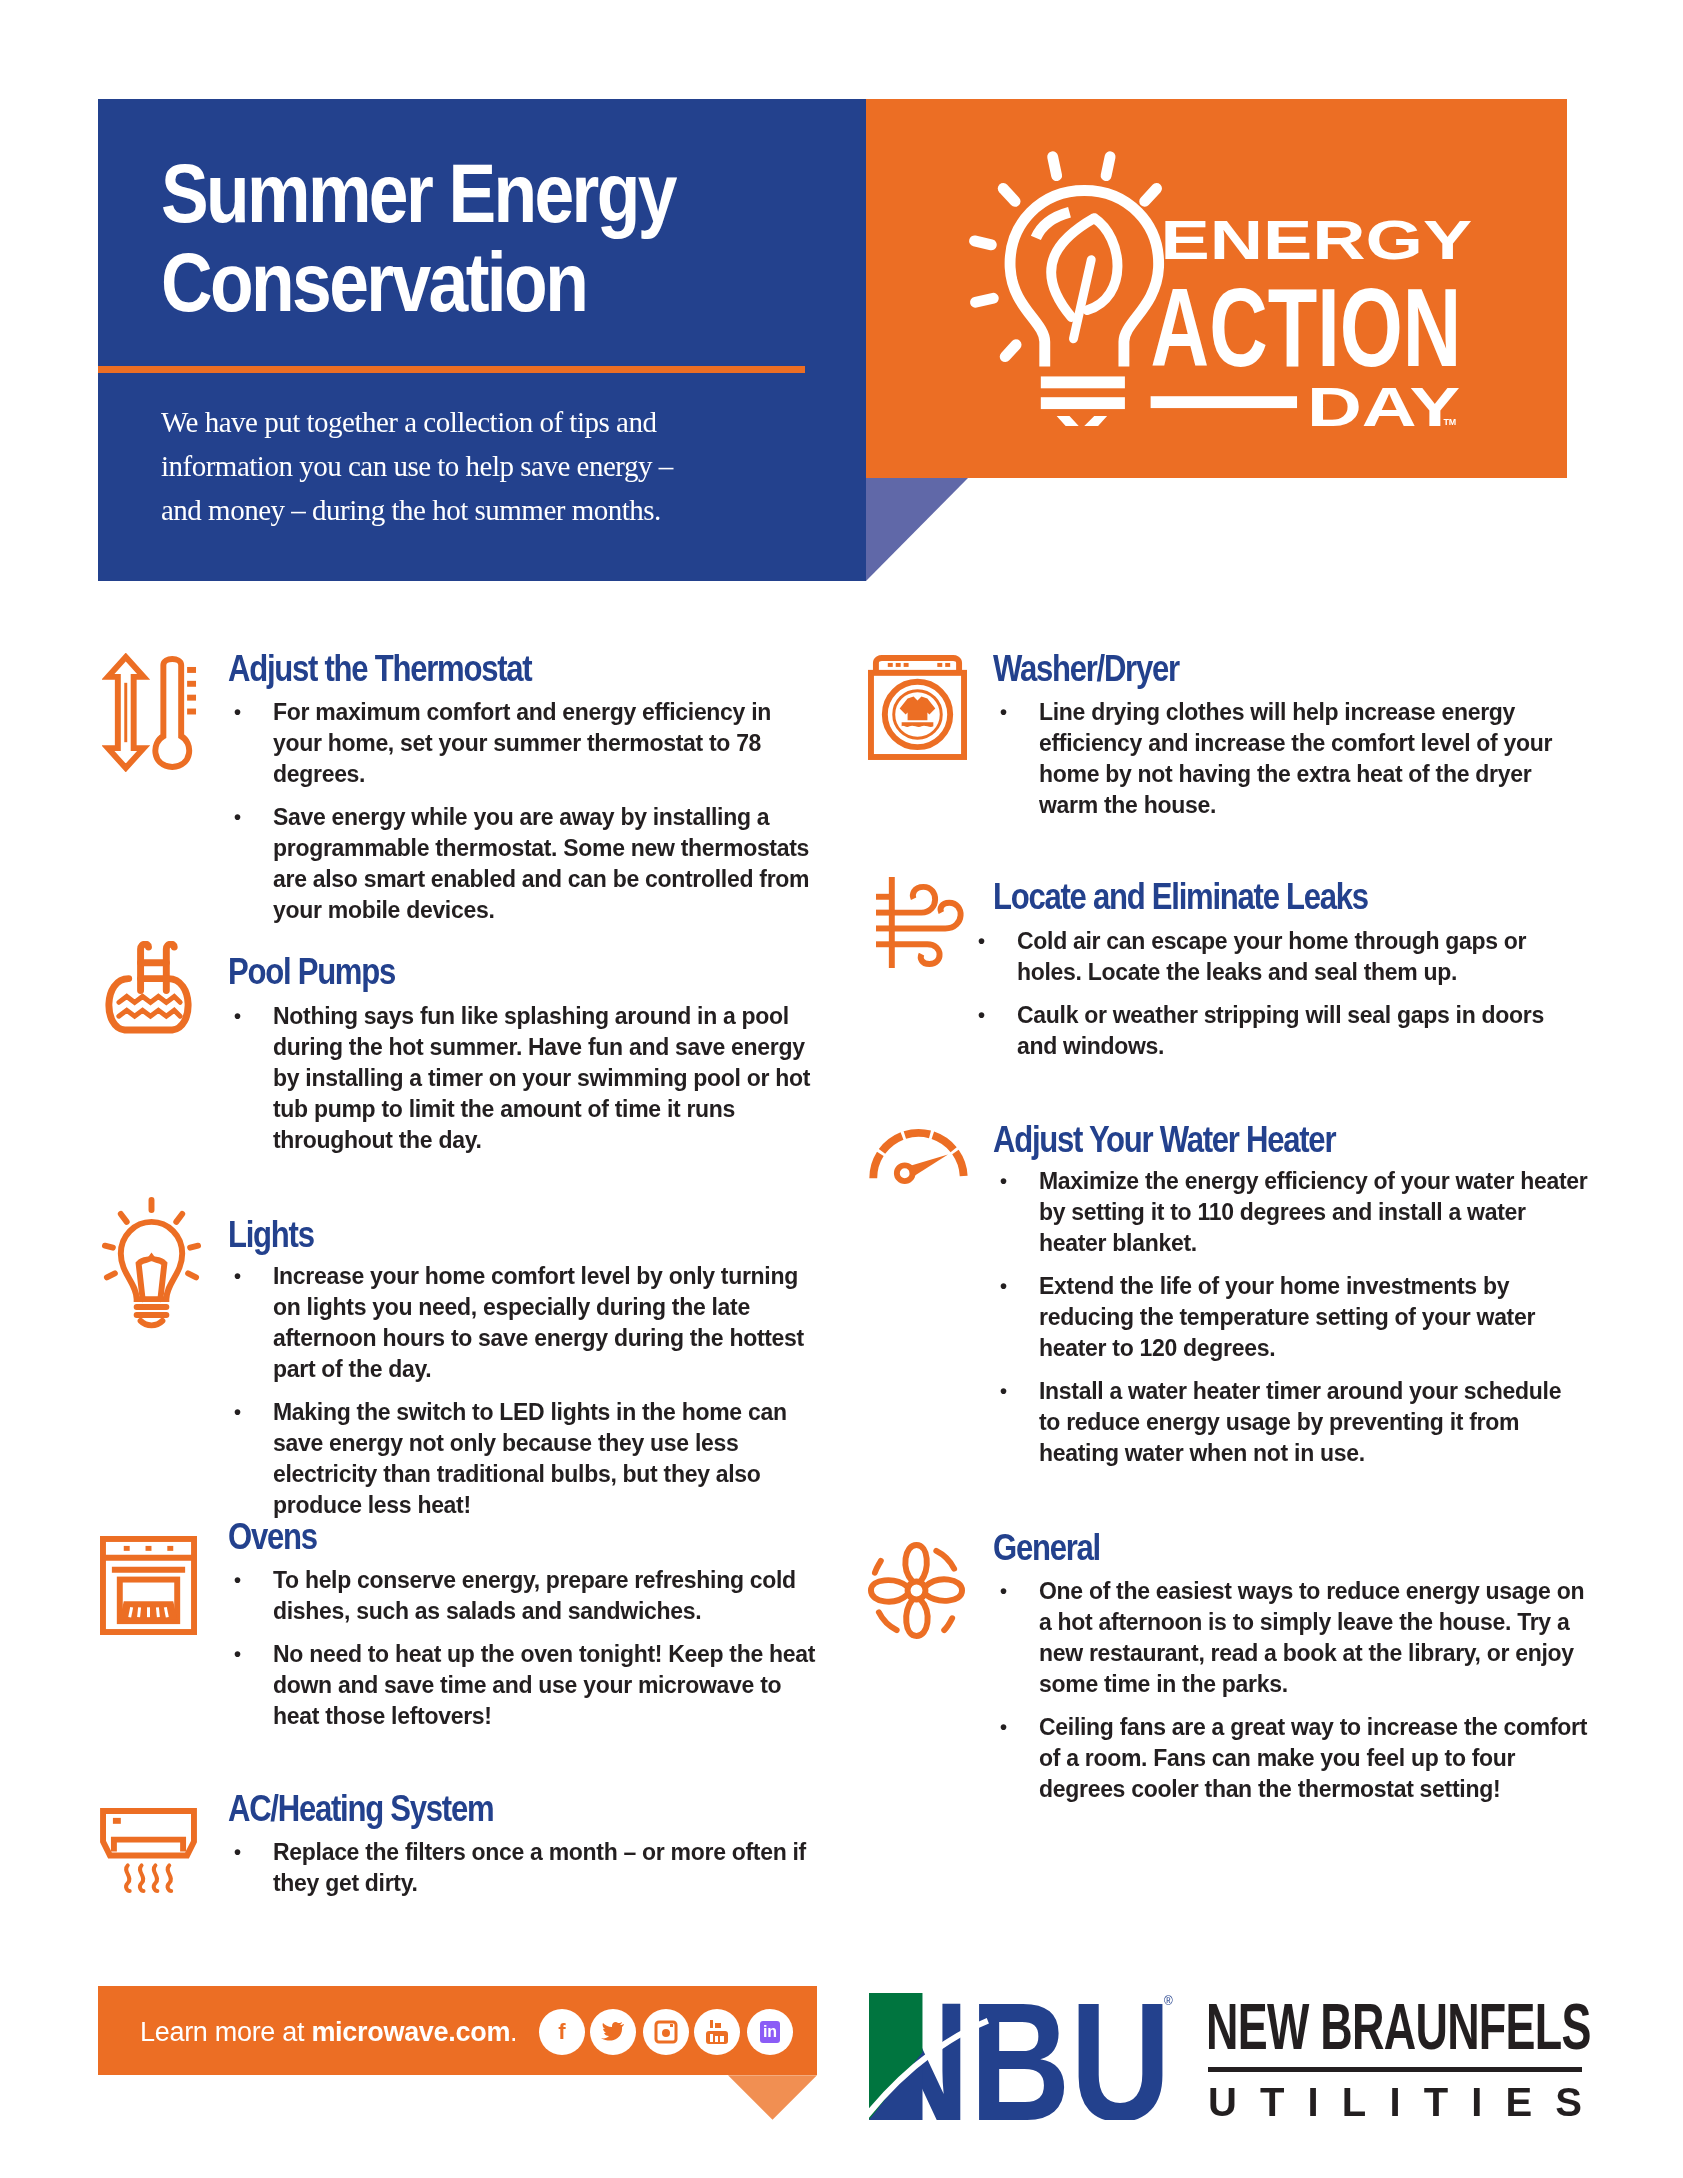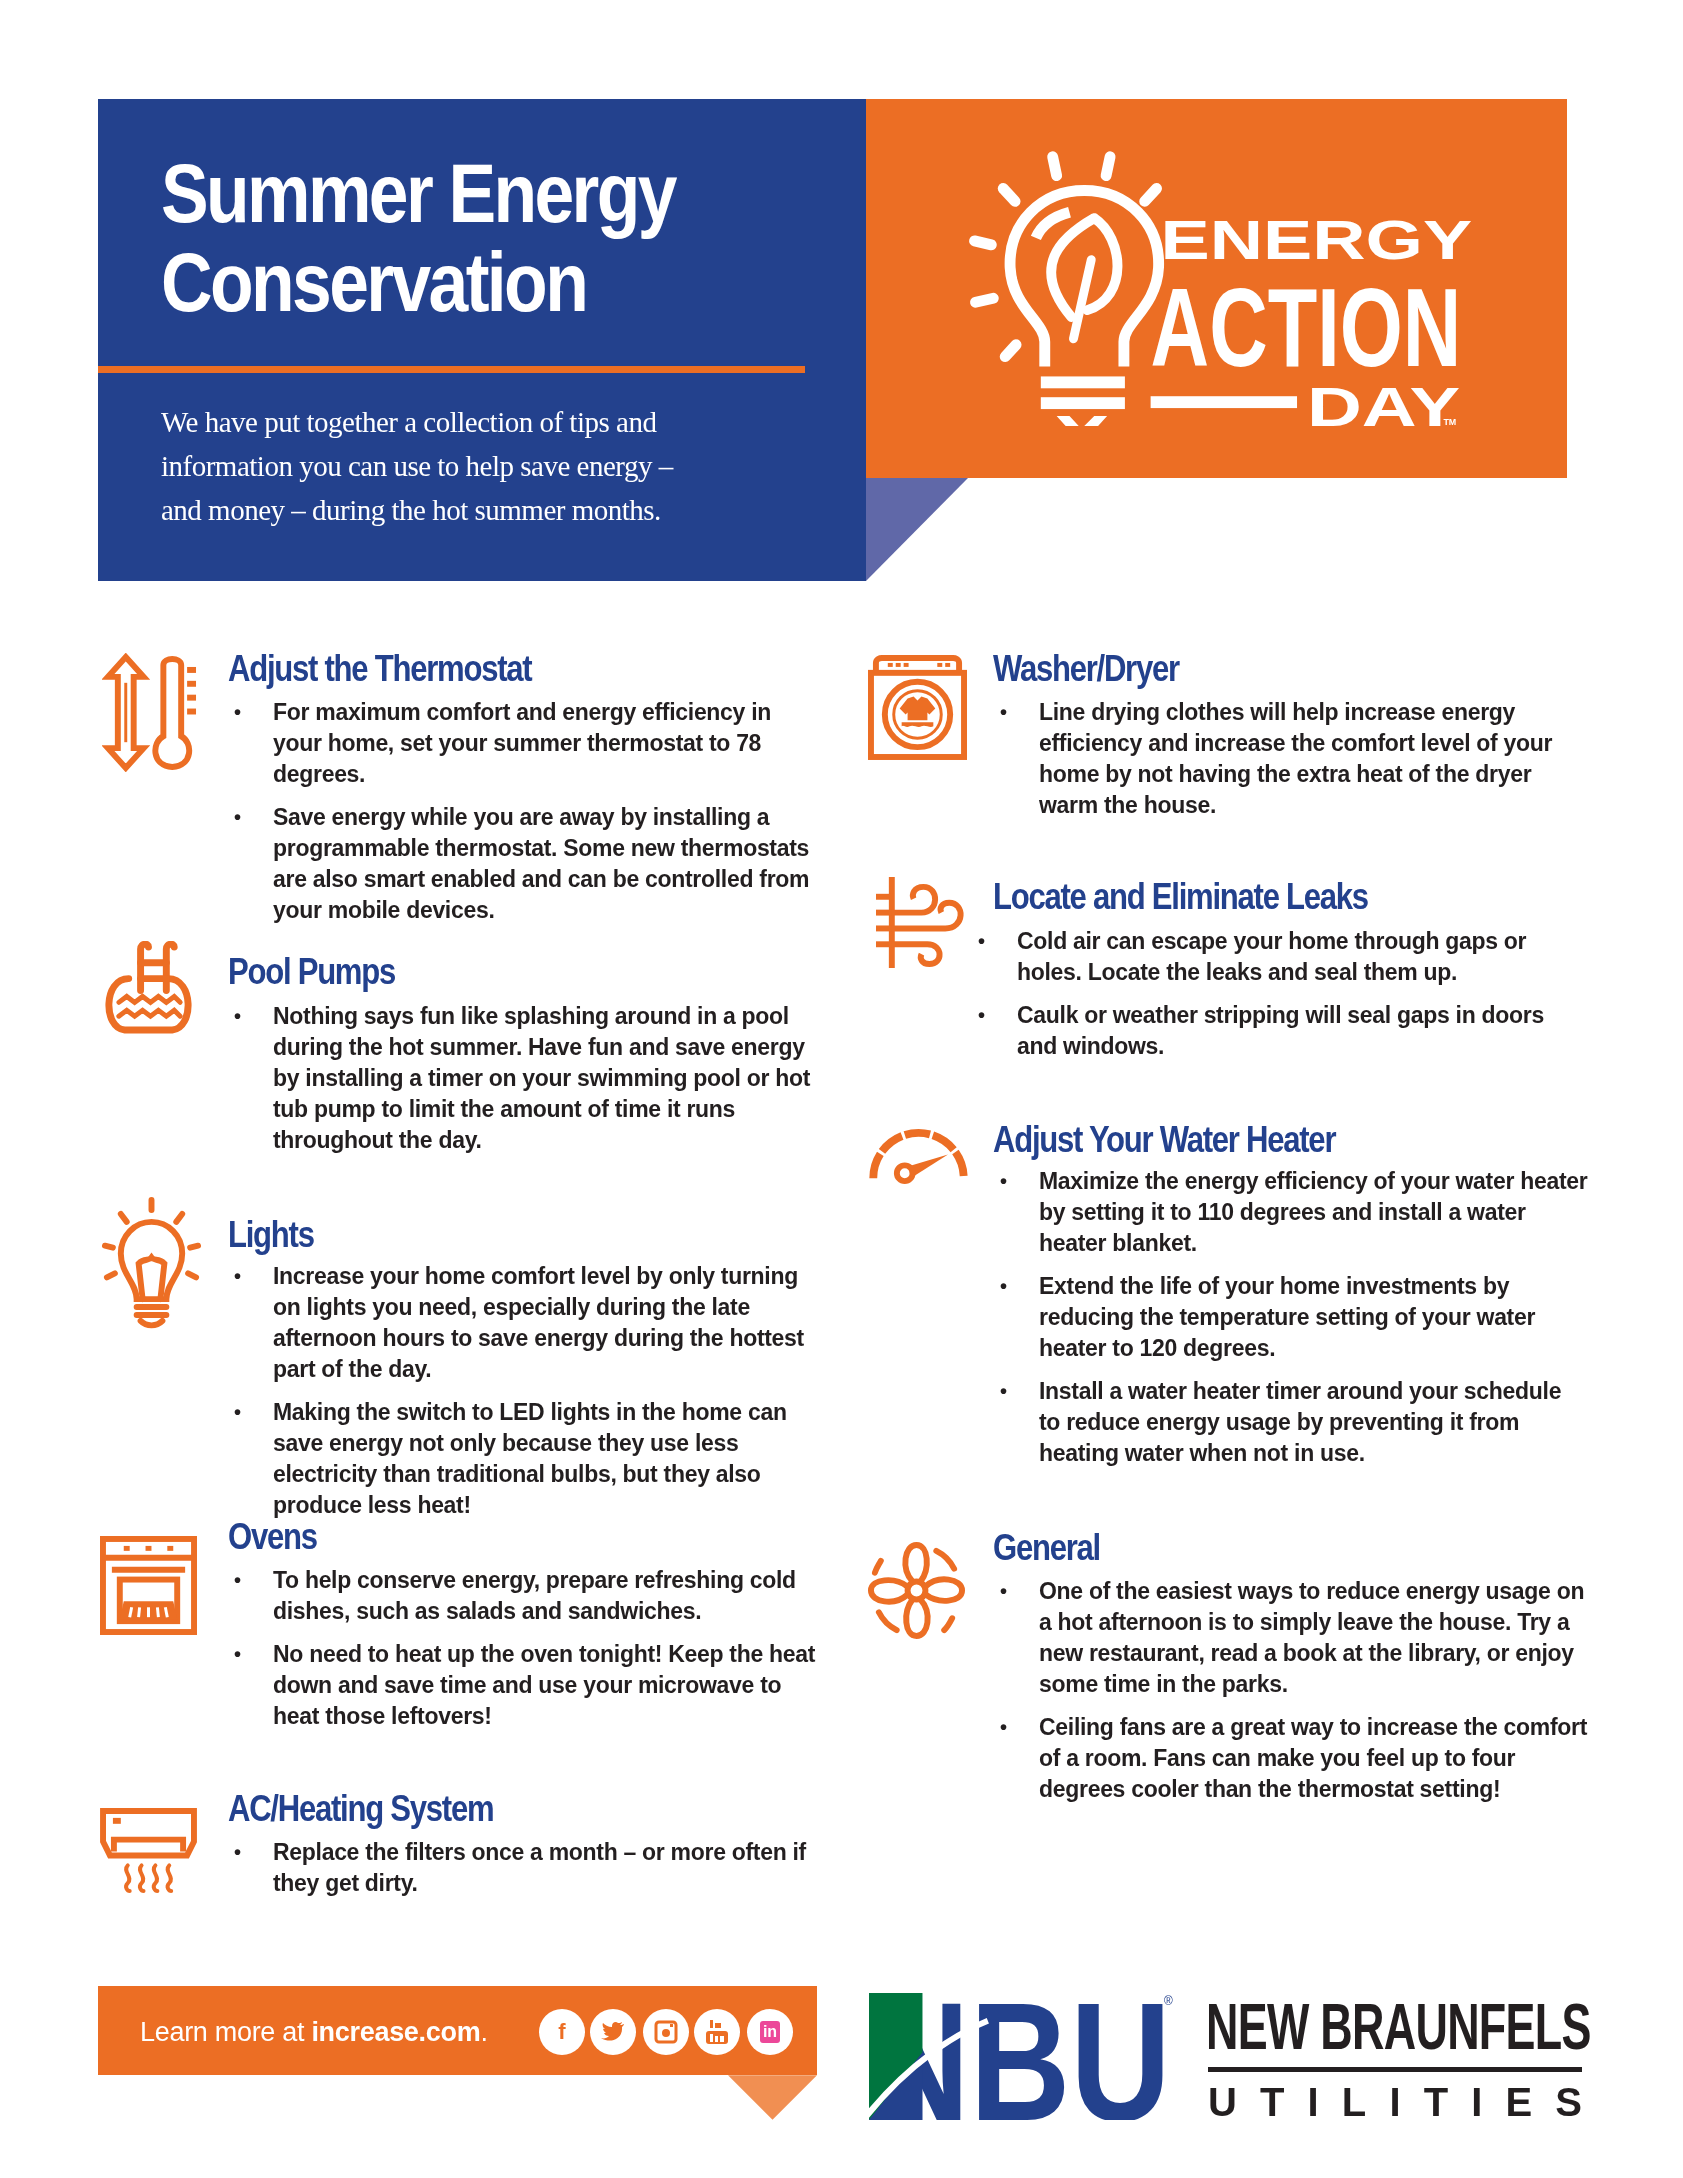--- a/index.html
+++ b/index.html
@@ -247,21 +247,21 @@
 <ul class="bullets" style="left:1019px;top:1576px;width:569px">
   <li>One of the easiest ways to reduce energy usage on a hot afternoon is to simply leave the house. Try a new restaurant, read a book at the library, or enjoy some time in the parks.</li>
   <li>Ceiling fans are a great way to increase the comfort of a room. Fans can make you feel up to four degrees cooler than the thermostat setting!</li>
 </ul>
 
 <div class="abs footer-bar"></div>
 <svg class="abs footer-tri" viewBox="0 0 90 45">
   <polygon points="0,0 90,0 45,45" fill="#f18f52"></polygon>
 </svg>
 <div class="abs footer-text">
-  <span>Learn more at </span><b>increase.com</b><span>.</span>
+  <span>Learn more at </span><b>microwave.com</b><span>.</span>
 </div>
 <div class="social" style="left:539px">
     <span>f</span>
   </div>
 <div class="social" style="left:590px">
   <svg width="24" height="20" viewBox="0 0 24 20">
       <path d="M23 2 C21 3 20 3 19 3 C20 2 21 1 21 0 C20 1 18 1 17 1 C15 -1 11 0 11 4 C11 5 11 5 11 5 C7 5 4 3 2 1 C1 3 2 6 4 7 C3 7 2 7 2 6 C2 9 4 10 5 11 C4 11 3 11 3 11 C4 13 5 14 8 14 C6 16 3 17 0 16 C10 22 22 17 21 5 C22 4 23 3 23 2 Z" fill="#ec6e24"></path>
     </svg>
 </div>
 <div class="social" style="left:643px">
@@ -275,21 +275,21 @@
   <svg width="24" height="26" viewBox="0 0 24 26">
       <rect x="5" y="1" width="3" height="8" fill="#ec6e24"></rect>
       <rect x="10" y="4" width="6" height="5" fill="#ec6e24"></rect>
       <rect x="1" y="12" width="22" height="13" rx="3" fill="#ec6e24"></rect>
       <rect x="5" y="15" width="3" height="8" fill="#fff"></rect>
       <rect x="10" y="17" width="3" height="6" fill="#fff"></rect>
       <rect x="15" y="17" width="4" height="6" fill="#fff"></rect>
     </svg>
 </div>
 <div class="social" style="left:747px">
-  <span style="display:inline-block;background:#ec4899;color:#fff;font-size:16px;line-height:22px;padding:0 3px;border-radius:3px">in</span>
+  <span style="display:inline-block;background:#8b5cf6;color:#fff;font-size:16px;line-height:22px;padding:0 3px;border-radius:3px">in</span>
 </div>
 
 <svg class="abs nbu-logo" viewBox="0 0 310 128">
   <g>
     <polygon points="0,0 52,0 52,110 0,128" fill="#00753f"></polygon>
     <polygon points="0,128 52,110 52,128" fill="#23418d"></polygon>
     <text x="0" y="128" font-family="Liberation Sans, sans-serif" font-weight="bold" font-size="170" fill="#23418d" textLength="305" lengthAdjust="spacingAndGlyphs">NBU</text>
     <polygon points="0,0 40,0 70,50 40,128 0,128" fill="#00753f" opacity="0.0"></polygon>
     <path d="M0 0 L54 0 L54 60 L0 128 Z" fill="#00753f"></path>
     <path d="M0 128 L54 60 L54 128 Z" fill="#23418d"></path>

